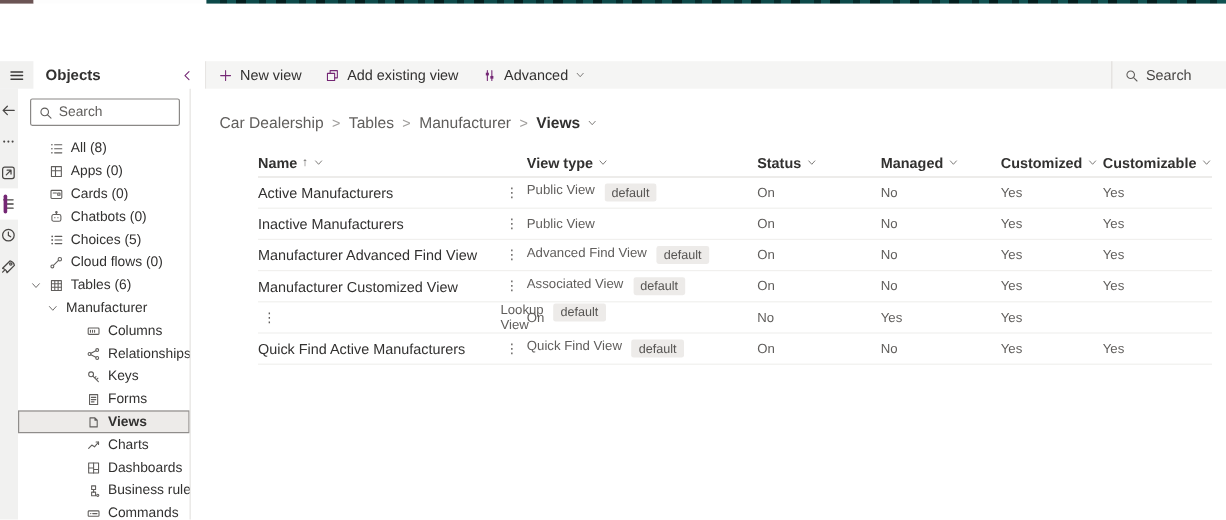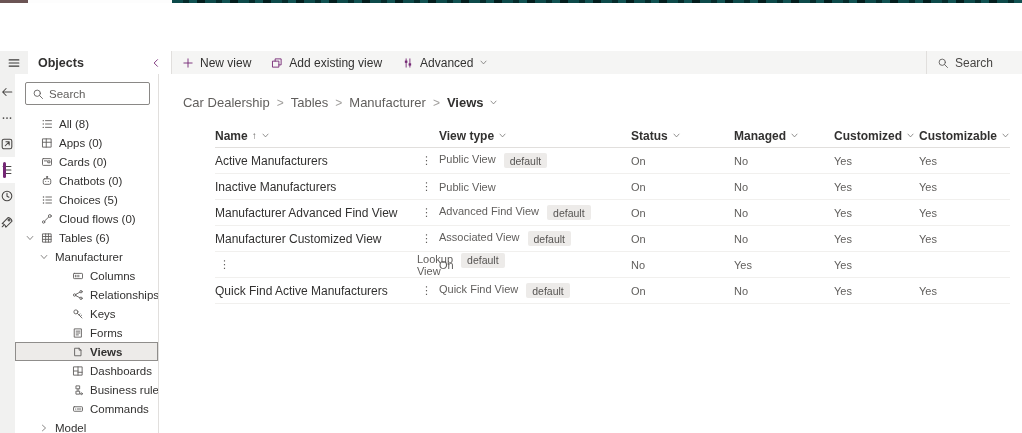--- a/index.html
+++ b/index.html
@@ -329,20 +329,29 @@
           <span class="ticon icon">
             <svg viewBox="0 0 16 16">
               <path d="M4 3h5.5L12 5.5V13H4zM9.5 3v2.5H12"></path>
             </svg>
           </span>
           <span class="tlabel">Views</span>
         </div>
         <div class="tree-item lvl2">
           <span class="ticon icon">
             <svg viewBox="0 0 16 16">
+              <polyline points="2.5,11.5 6,7.8 9,9.8 13.5,4.5"></polyline>
+              <path d="M10.8 4.5h2.7v2.7"></path>
+            </svg>
+          </span>
+          <span class="tlabel">Charts</span>
+        </div>
+        <div class="tree-item lvl2">
+          <span class="ticon icon">
+            <svg viewBox="0 0 16 16">
               <rect x="2.5" y="2.5" width="11" height="11"></rect>
               <path d="M8 2.5v11M2.5 8H8M8 9.7h5.5"></path>
             </svg>
           </span>
           <span class="tlabel">Dashboards</span>
         </div>
         <div class="tree-item lvl2">
           <span class="ticon icon">
             <svg viewBox="0 0 16 16">
               <rect x="5.8" y="2.5" width="4.4" height="4"></rect>

